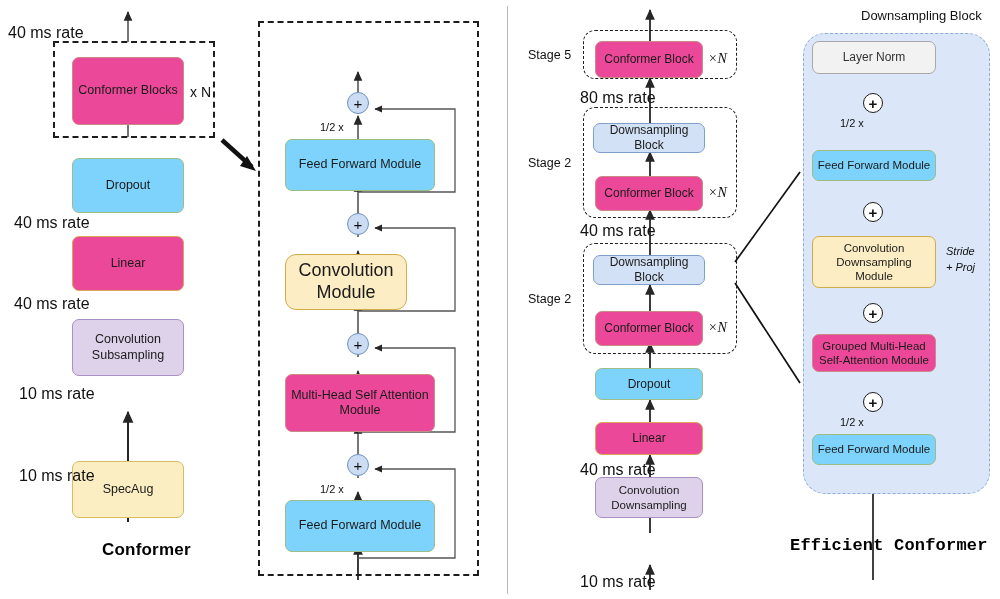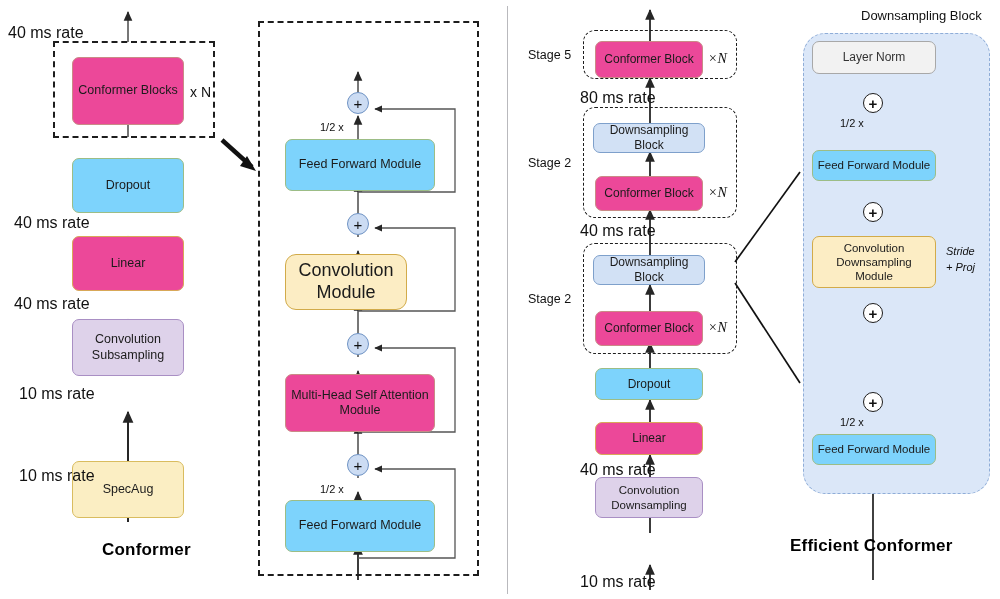--- a/index.html
+++ b/index.html
@@ -268,21 +268,21 @@
   <div class="box c-orange" style="left:595px; top:422px; width:108px; height:33px; font-size:12px;">
     <span>Linear</span>
   </div>
   <div class="lbl lbl-rate" style="left:580px; top:461px;">40 ms rate</div>
   <div class="box c-purple" style="left:595px; top:477px; width:108px; height:41px; font-size:11.5px; white-space:pre-line;">
     <span>Convolution
 Downsampling</span>
   </div>
   <div class="lbl lbl-rate" style="left:580px; top:573px;">10 ms rate</div>
 
-  <div class="caption" style="left:790px; top:536px;">Efficient Conformer</div>
+  <div class="caption" style="left:790px; top:536px;font-family:Liberation Mono, monospace;">Efficient Conformer</div>
 
   <div class="lbl lbl-title" style="left:861px; top:8px;">Downsampling Block</div>
 
   <div class="bluepanel" style="left:803px; top:33px; width:187px; height:461px;"></div>
 
   <div class="box c-gray" style="left:812px; top:41px; width:124px; height:33px; font-size:12px; color:#333;">
     <span>Layer Norm</span>
   </div>
 
   <div class="plus plus-white" style="left:863px; top:93px; width:20px; height:20px;">
@@ -303,20 +303,24 @@
 Downsampling
 Module</span>
   </div>
   <div class="lbl" style="left:946px; top:244px; white-space:pre-line; font-size:11px; line-height:1.45;font-style:italic;">Stride
 + Proj</div>
 
   <div class="plus plus-white" style="left:863px; top:303px; width:20px; height:20px;">
     <span>+</span>
   </div>
 
+  <div class="box c-pink" style="left:812px; top:334px; width:124px; height:38px; font-size:11.5px; white-space:pre-line;">
+    <span>Grouped Multi-Head
+Self-Attention Module</span>
+  </div>
 
   <div class="plus plus-white" style="left:863px; top:392px; width:20px; height:20px;">
     <span>+</span>
   </div>
   <div class="lbl lbl-half" style="left:838px; top:416px; background:#dbe7f8;">1/2 x</div>
 
   <div class="box c-green" style="left:812px; top:434px; width:124px; height:31px; font-size:11.5px;">
     <span>Feed Forward Module</span>
   </div>
 

